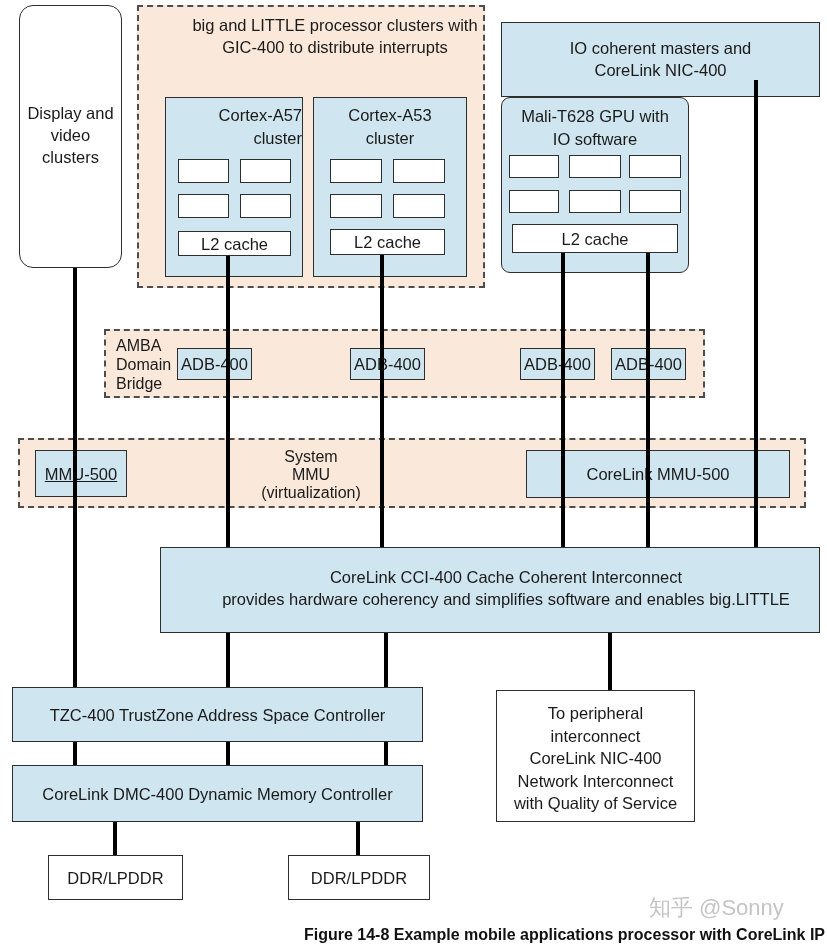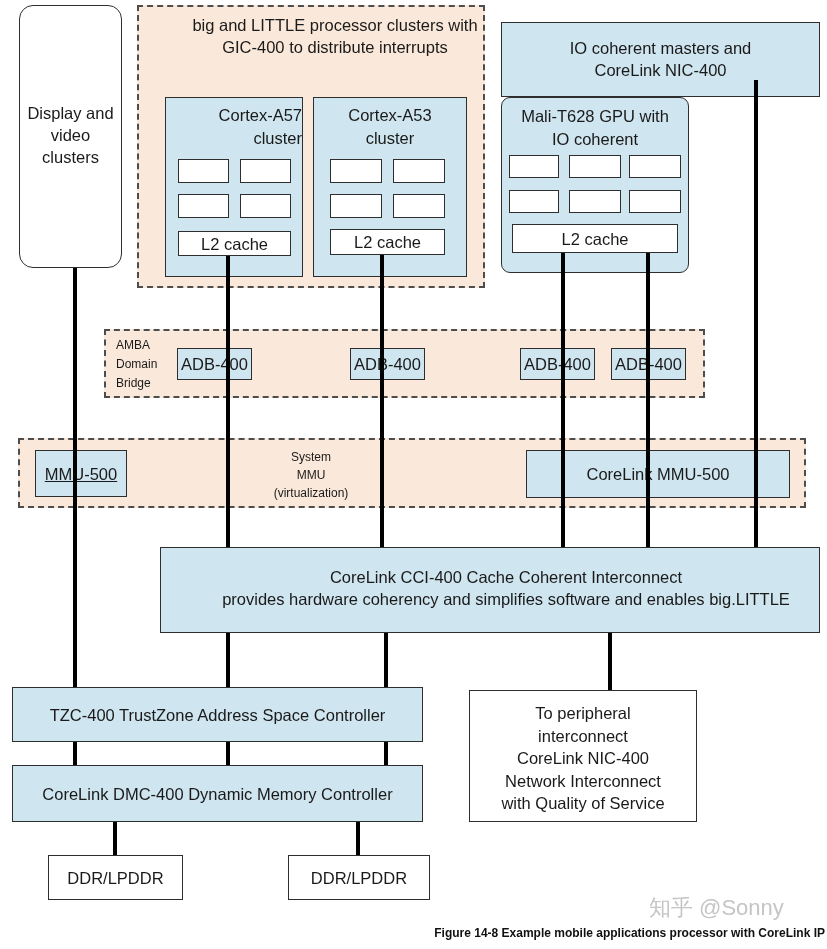--- a/index.html
+++ b/index.html
@@ -37,26 +37,26 @@
     z-index: 30;
   }
   .center { text-align: center; }
   .flexcenter {
     display: flex;
     align-items: center;
     justify-content: center;
     text-align: center;
   }
   .lbl { font-size: 16.5px; line-height: 22px; }
-  .lbl-sm { font-size: 12px; line-height: 19px; }
+  .lbl-sm { font-size: 16px; line-height: 19px; }
   .caption {
     position: absolute;
     left: 0; right: 2px; top: 926px;
     text-align: right;
-    font-size: 12px;
+    font-size: 16px;
     font-weight: bold;
     color: #111111;
   }
   .watermark {
     position: absolute;
     left: 649px; top: 893px;
     font-size: 22px;
     color: var(--watermark, #c5c5c5);
   }
   .z2 { z-index: 2; }
@@ -127,21 +127,21 @@
   <div class="whitebox z3" style="left:393px; top:159px; width:52px; height:24px;"></div>
   <div class="whitebox z3" style="left:330px; top:194px; width:52px; height:24px;"></div>
   <div class="whitebox z3" style="left:393px; top:194px; width:52px; height:24px;"></div>
   <div class="whitebox z3 flexcenter lbl" style="left:330px; top:229px; width:115px; height:26px;">
     <span>L2 cache</span>
   </div>
 
   <div class="bluebox z3" style="left:501px; top:97px; width:188px; height:176px;border-radius:9px;">
     <div class="lbl center" style="padding-top:7px; line-height:23px;">
       <div>Mali-T628 GPU with</div>
-      <div>IO coherent</div>
+      <div>IO software</div>
     </div>
   </div>
   <div class="whitebox z3" style="left:509px; top:155px; width:50px; height:23px;"></div>
   <div class="whitebox z3" style="left:569px; top:155px; width:52px; height:23px;"></div>
   <div class="whitebox z3" style="left:629px; top:155px; width:52px; height:23px;"></div>
   <div class="whitebox z3" style="left:509px; top:190px; width:50px; height:23px;"></div>
   <div class="whitebox z3" style="left:569px; top:190px; width:52px; height:23px;"></div>
   <div class="whitebox z3" style="left:629px; top:190px; width:52px; height:23px;"></div>
   <div class="whitebox z3 flexcenter lbl" style="left:512px; top:224px; width:166px; height:29px;">
     <span>L2 cache</span>
@@ -180,21 +180,21 @@
   <div class="bluebox z3 flexcenter lbl" style="left:12px; top:765px; width:411px; height:57px;">
     <span>CoreLink DMC-400 Dynamic Memory Controller</span>
   </div>
   <div class="whitebox z3 flexcenter lbl" style="left:48px; top:855px; width:135px; height:45px;">
     <span>DDR/LPDDR</span>
   </div>
   <div class="whitebox z3 flexcenter lbl" style="left:288px; top:855px; width:142px; height:45px;">
     <span>DDR/LPDDR</span>
   </div>
 
-  <div class="whitebox z3" style="left:469px; top:690px; width:228px; height:132px;">
+  <div class="whitebox z3" style="left:496px; top:690px; width:199px; height:132px;">
     <div class="lbl center" style="padding-top:11px; line-height:22.5px;">
       <div>To peripheral</div>
       <div>interconnect</div>
       <div>CoreLink NIC-400</div>
       <div>Network Interconnect</div>
       <div>with Quality of Service</div>
     </div>
   </div>
 
   <div class="vline" style="left:73px;  top:268px; height:419px;"></div>

